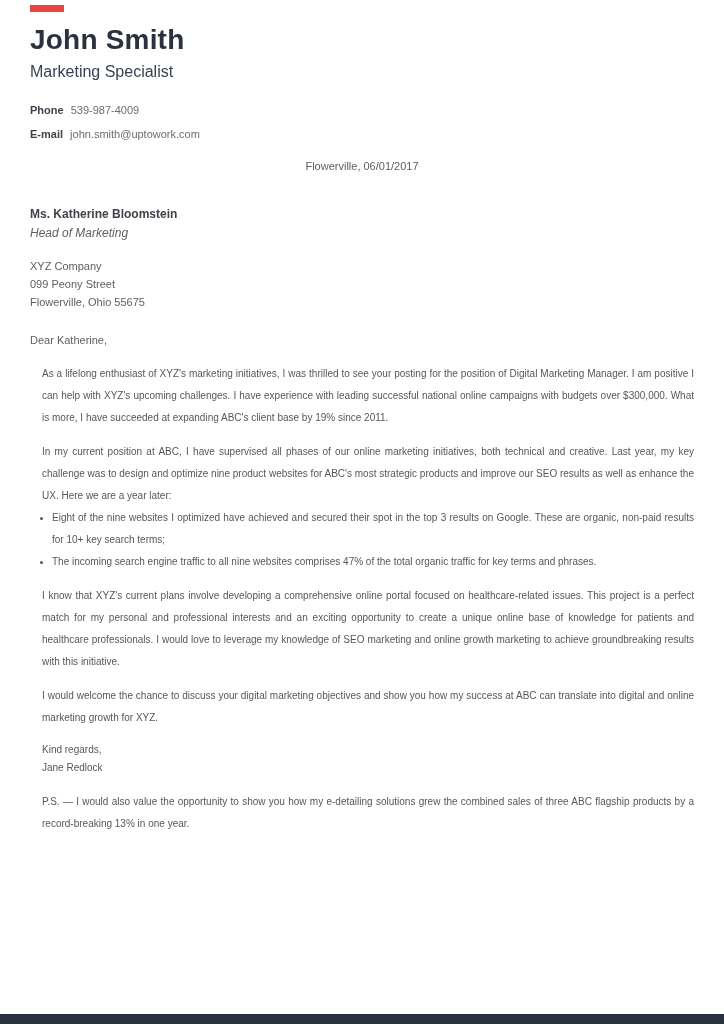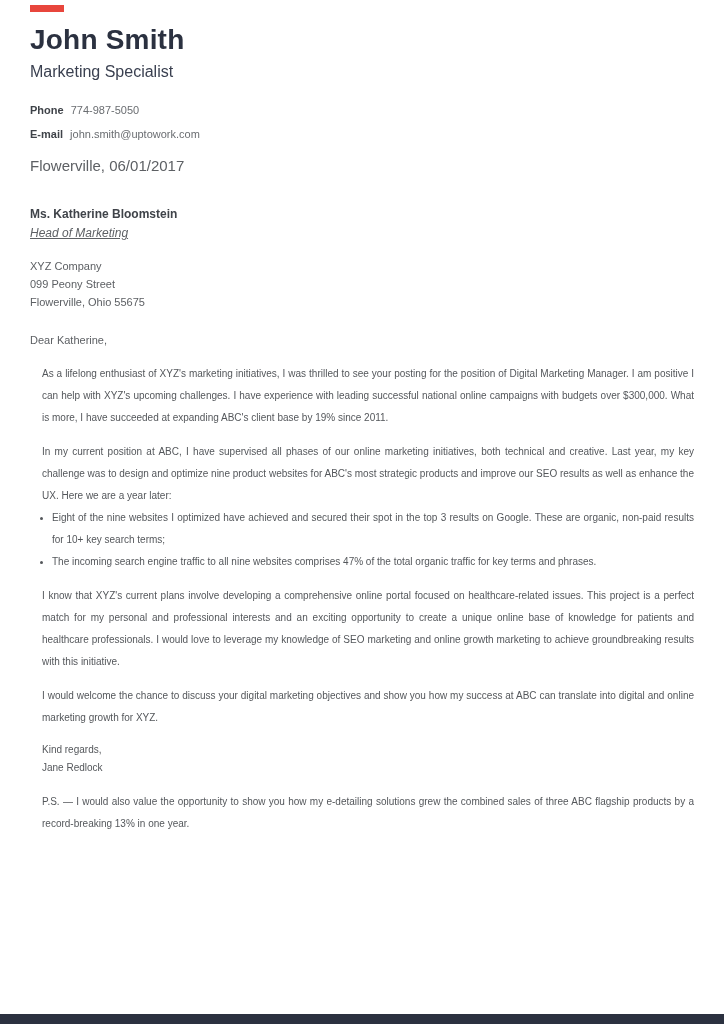--- a/index.html
+++ b/index.html
@@ -64,38 +64,38 @@
   .contact .lbl{
     font-weight:bold;
     color:var(--label-dark);
   }
   .contact .val{
     color:#6a6d71;
     margin-left:4px;
   }
   .dateline{
     margin-top:8px;
-    font-size:15px;
+    font-size:11px;
     line-height:24px;
     color:var(--muted-gray);
+    text-align:center;
   }
   .recipient{
     margin-top:27px;
     font-size:12px;
   }
   .recipient .r-name{
     font-weight:bold;
     color:var(--label-dark);
     line-height:19px;
   }
   .recipient .r-title{
     font-style:italic;
     color:var(--muted-gray);
     line-height:19px;
-    text-decoration:underline;
   }
   .address{
     margin-top:14px;
     font-size:11px;
     color:var(--muted-gray);
   }
   .address div{
     line-height:18px;
   }
   .salutation{
@@ -151,21 +151,21 @@
   <div class="accent-bar"></div>
 
   <div class="content">
 
     <h1 class="name">John Smith</h1>
     <div class="subtitle">Marketing Specialist</div>
 
     <div class="contact">
       <div class="row">
         <span class="lbl">Phone</span>
-        <span class="val">774-987-5050</span>
+        <span class="val">539-987-4009</span>
       </div>
       <div class="row">
         <span class="lbl">E-mail</span>
         <span class="val">john.smith@uptowork.com</span>
       </div>
     </div>
 
     <div class="dateline">Flowerville, 06/01/2017</div>
 
     <div class="recipient">

